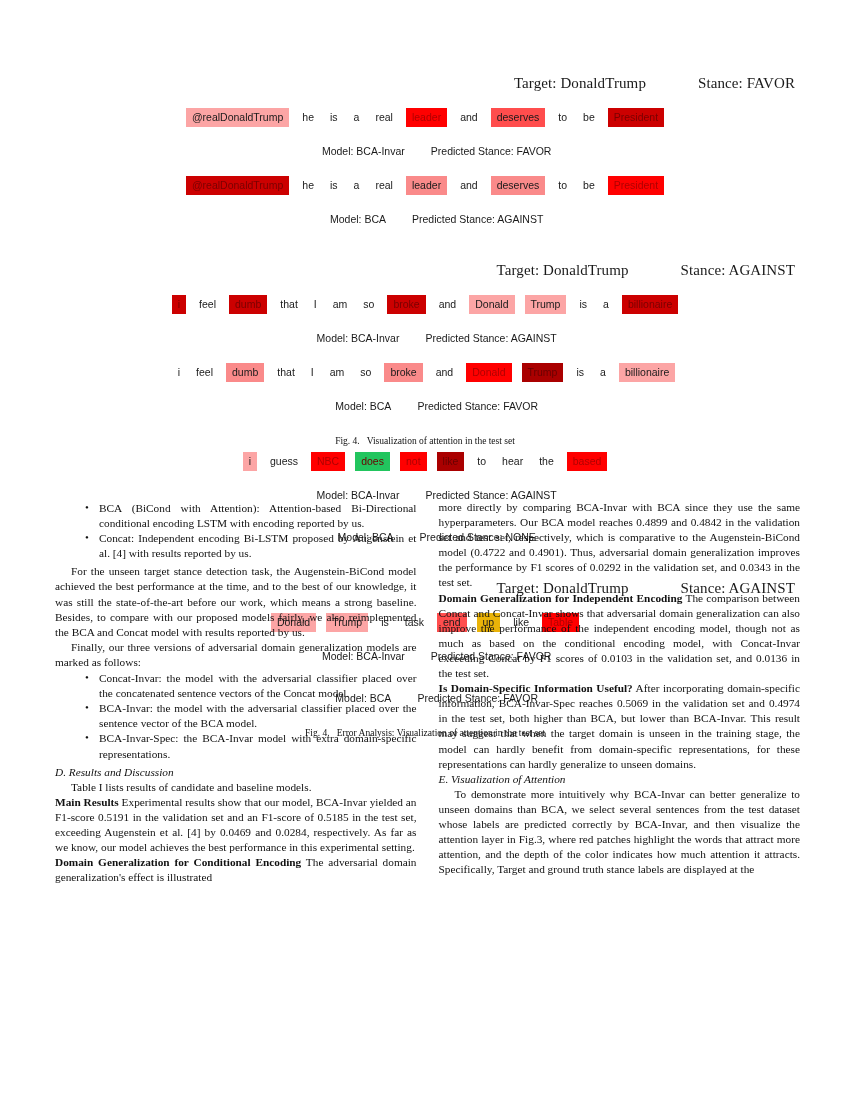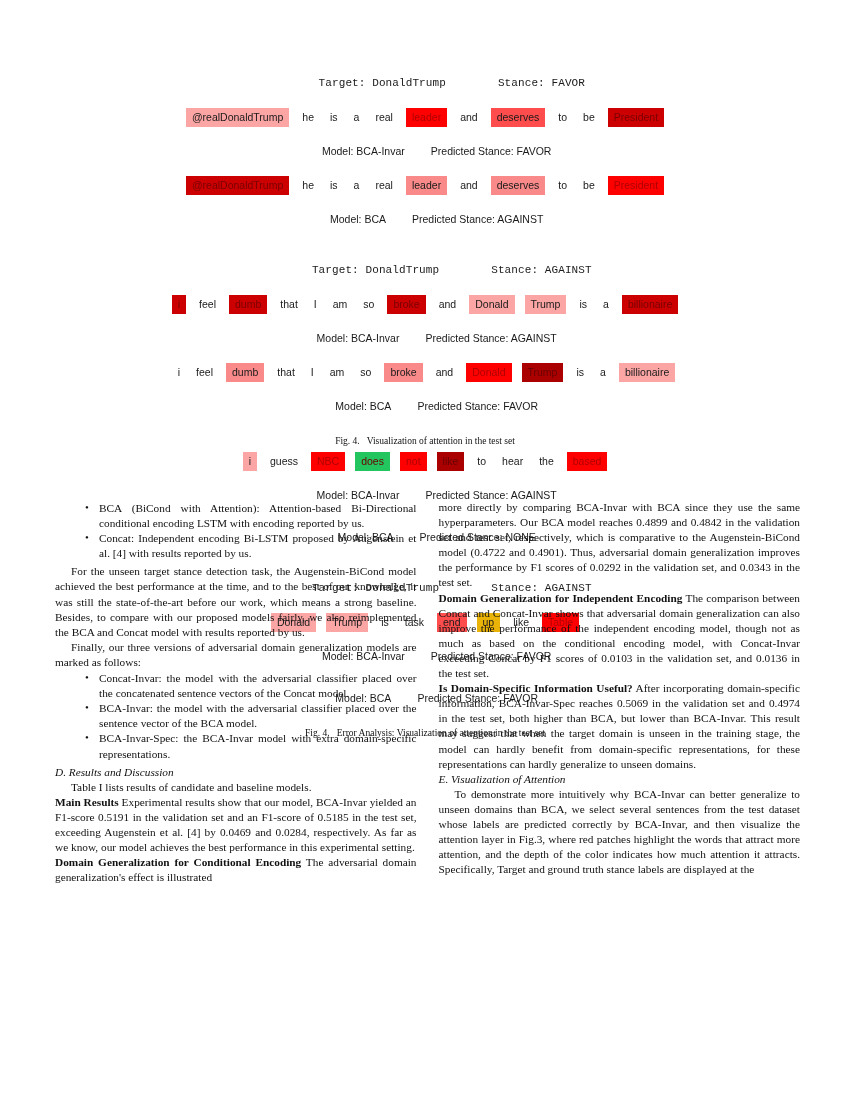--- a/index.html
+++ b/index.html
@@ -27,24 +27,24 @@
   
   .figures {
     padding-top: 62px;
     padding-left: 55px;
     padding-right: 55px;
   }
 
   .fig-block { margin-bottom: 0px; }
 
   .hdr-line {
-    font-family: Liberation Mono, monospace;
-    font-size: 11px;
+    font-family: Liberation Serif, serif;
+    font-size: 15px;
     color: #1a1a1a;
-    text-align: center;
+    text-align: right;
     letter-spacing: 0.1px;
     white-space: pre;
     line-height: 14px;
   }
   .hdr-line .gap { display:inline-block; width: 52px; }
 
   .sent-row {
     display: flex;
     align-items: center;
     justify-content: center;

